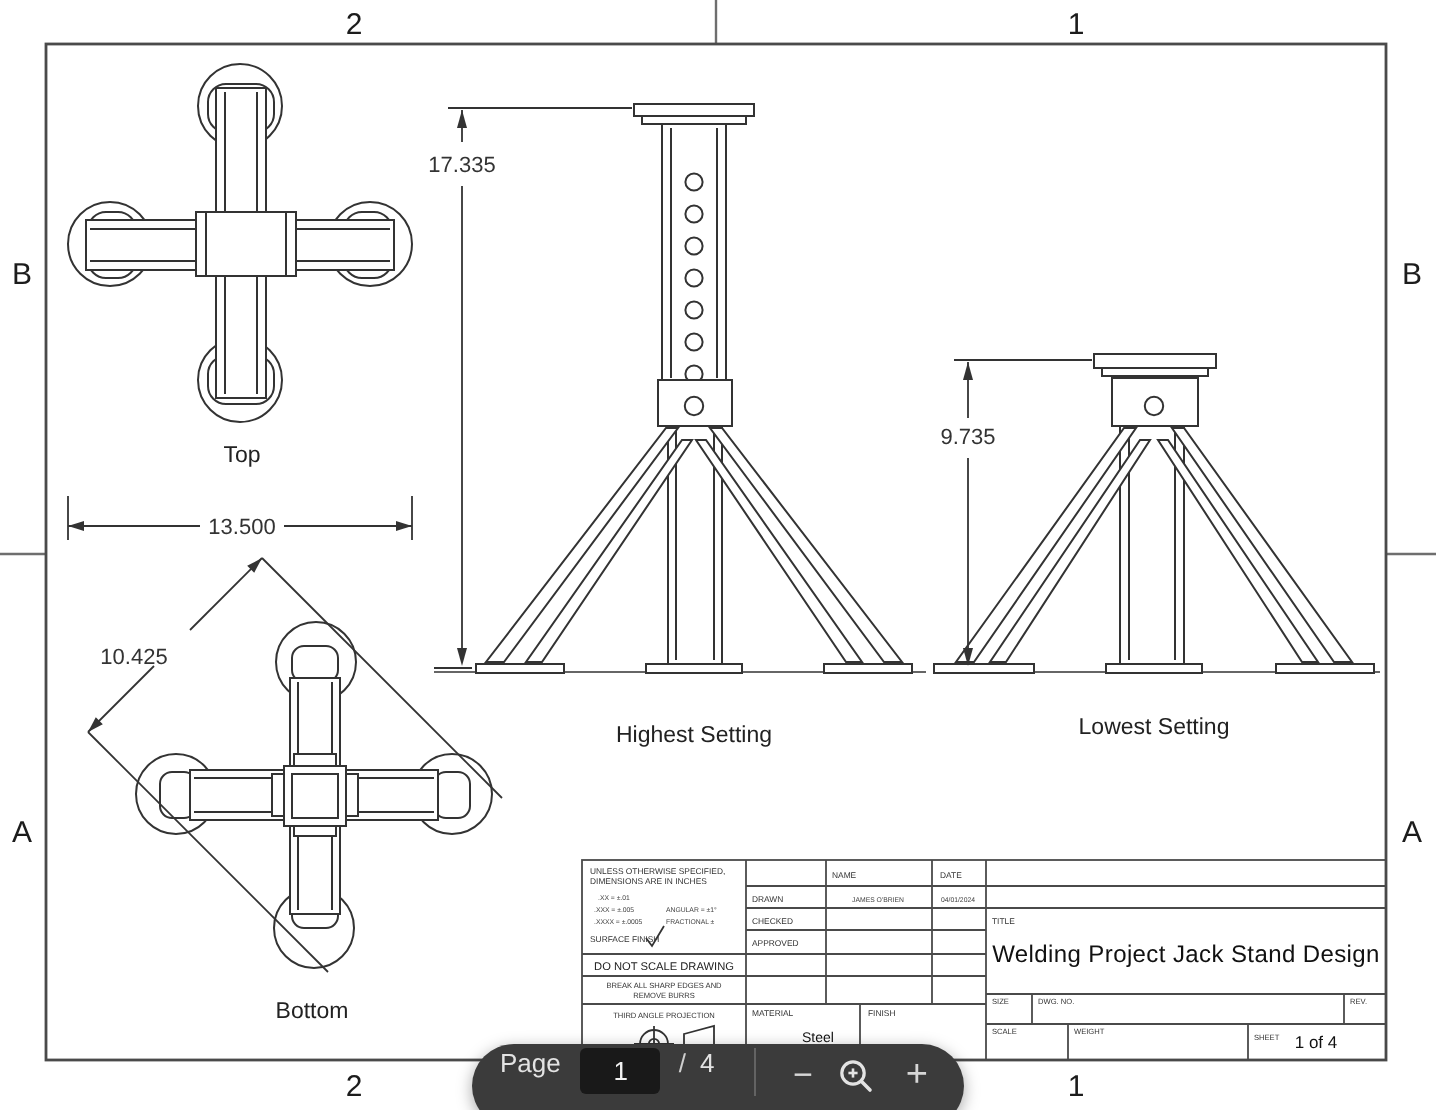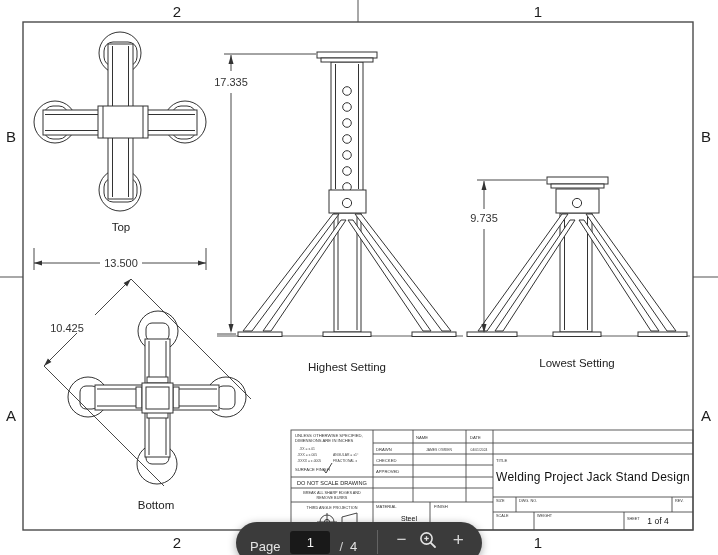--- a/index.html
+++ b/index.html
@@ -18,21 +18,21 @@
   .t70{font-size:7px;fill:#111;}
   .t85{font-size:8.5px;fill:#111;}
   .ttl{font-size:12px;fill:#111;letter-spacing:.2px;}
   
   .toolbar{
     position:absolute;left:236px;top:522px;width:246px;height:42px;
     background:#3b3b3b;border-radius:21px;display:flex;align-items:flex-start;
     box-shadow:0 2px 8px rgba(0,0,0,.35);
   }
   .toolbar-inner{
-    display:flex;align-items:flex-end;height:30px;margin-top:2px;width:100%;
+    display:flex;align-items:flex-start;height:30px;margin-top:2px;width:100%;
     padding:0 14px 0 14px;box-sizing:border-box;color:#dedede;font-size:13px;
   }
   .page-label{margin-right:10px;color:#e3e3e3;}
   .page-input{
     width:40px;height:23px;background:#191919;border:none;border-radius:3px;
     color:#f2f2f2;text-align:center;font-size:13px;font-family:"Liberation Sans",sans-serif;
     padding:0;outline:none;
   }
   .slash{margin:0 7px 0 9px;color:#cfcfcf;}
   .total{color:#e3e3e3;}

